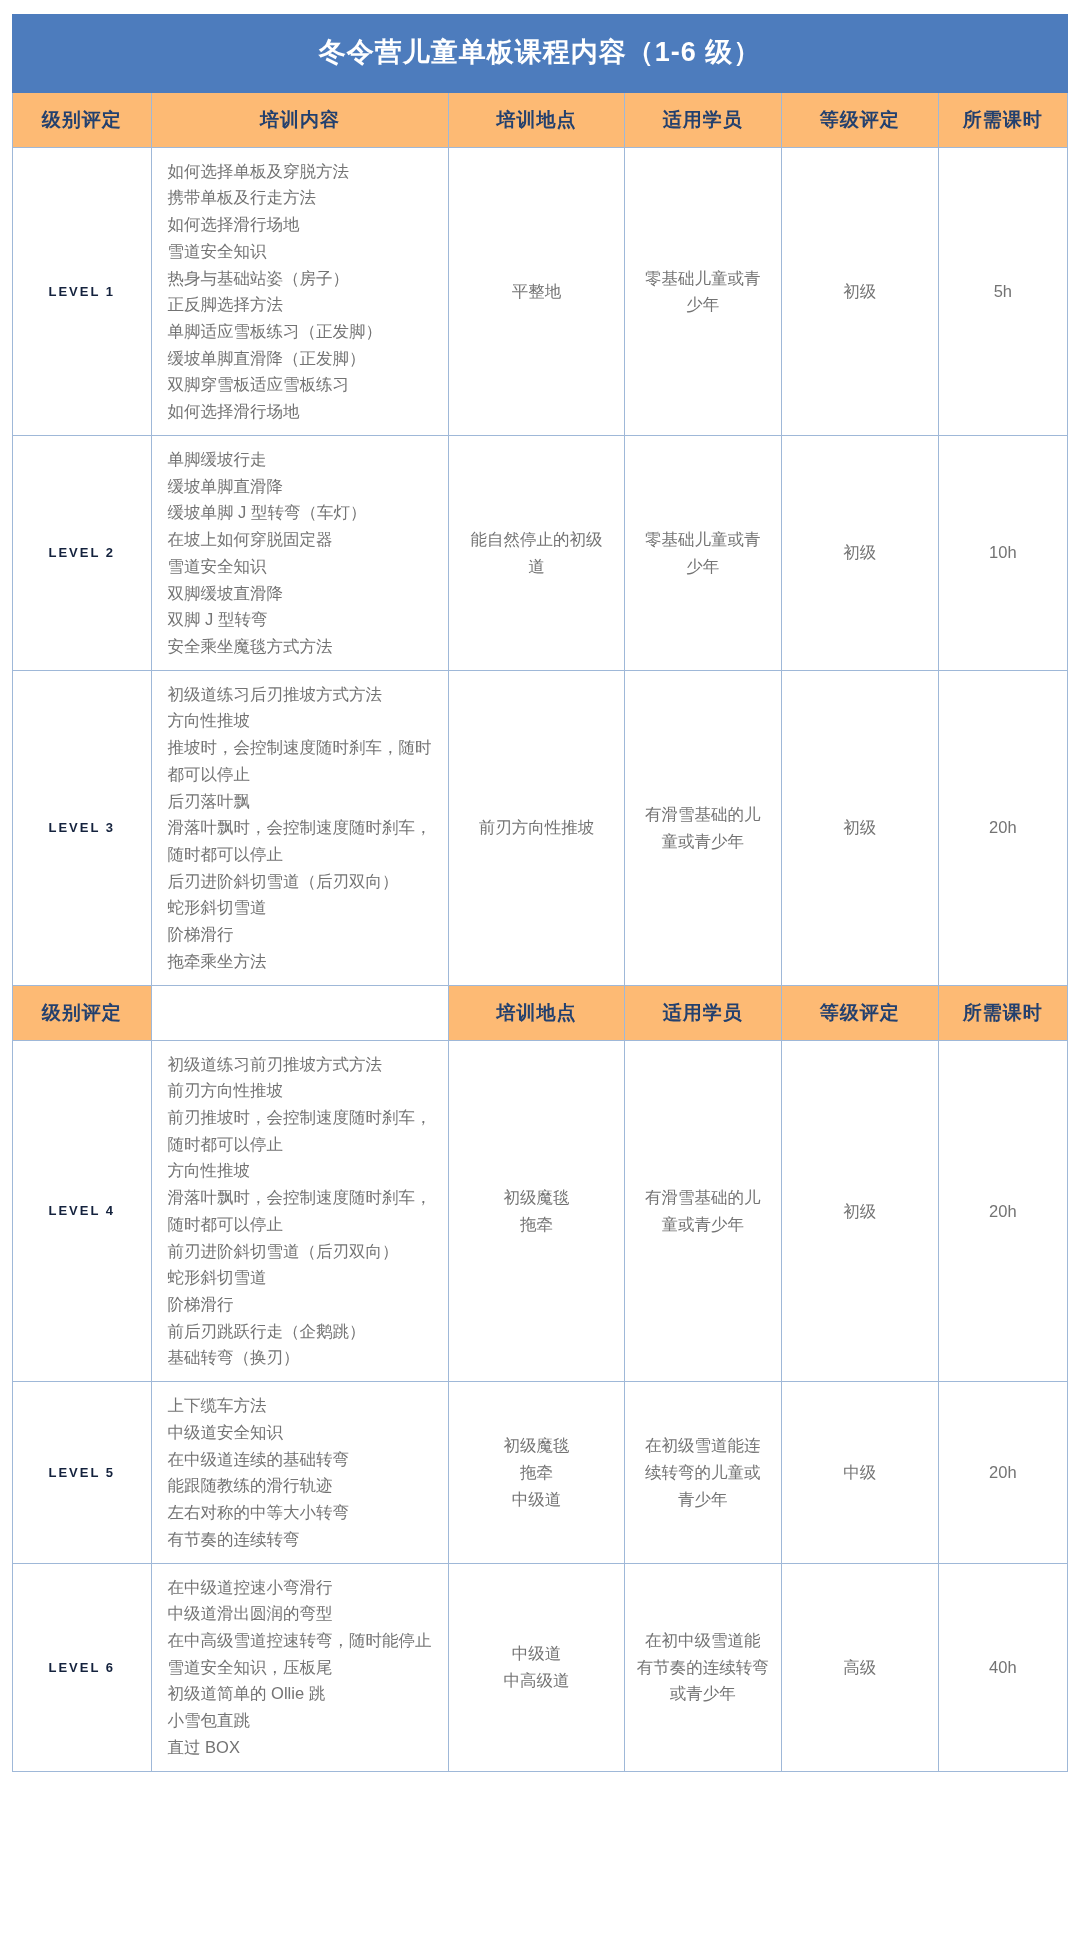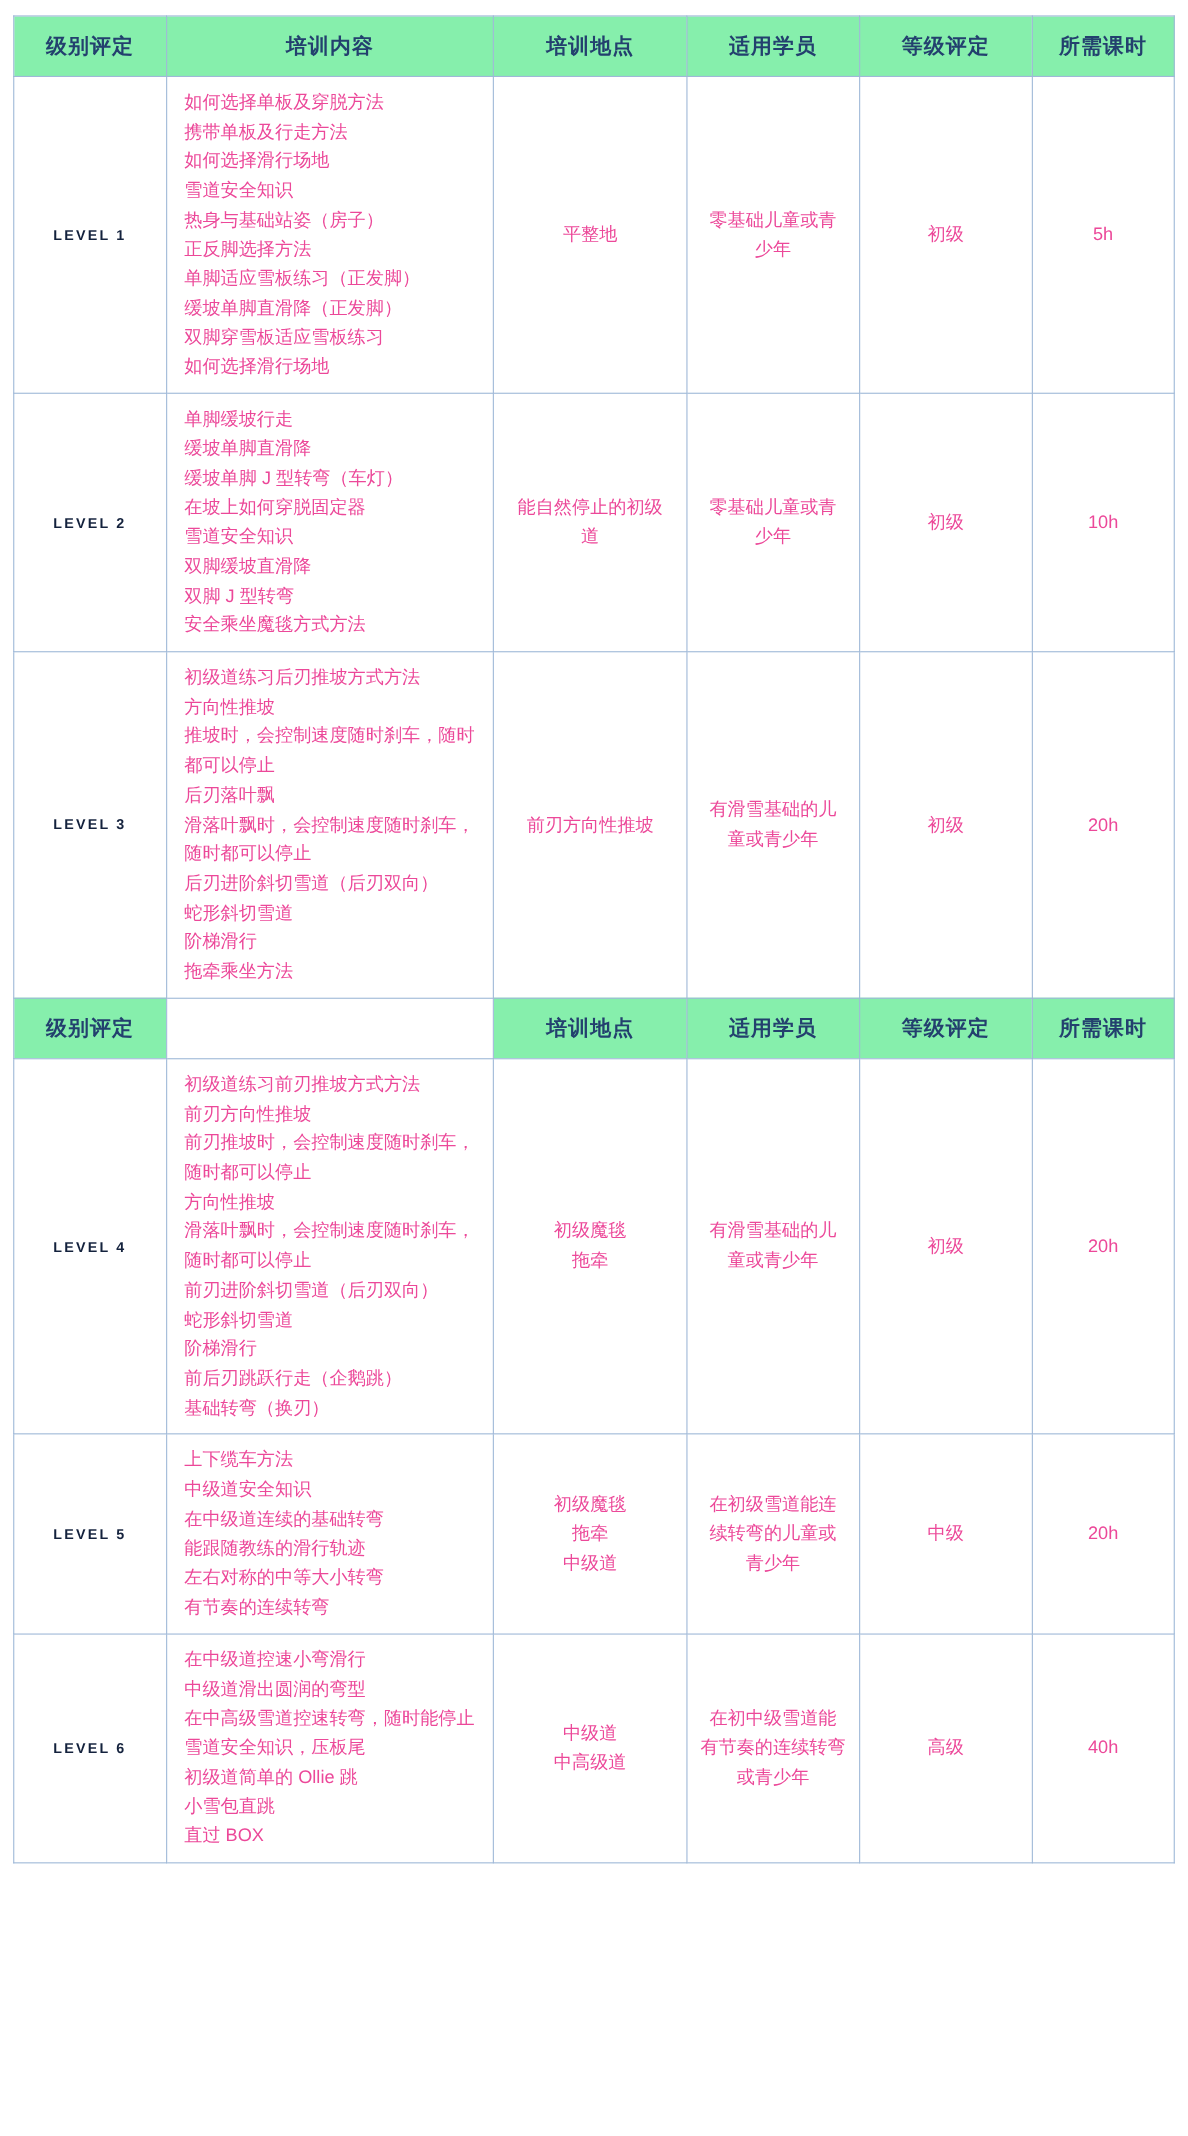--- a/index.html
+++ b/index.html
@@ -27,38 +27,38 @@
     background: #4d7cbd;
     color: #ffffff;
     text-align: center;
     font-size: 27px;
     font-weight: bold;
     letter-spacing: 1px;
     padding: 16px 0 17px 0;
     border: 1px solid #4d7cbd;
   }
   .head-row th {
-    background: #86efac;
+    background: #fdba74;
     color: #23406e;
     font-size: 19px;
     font-weight: bold;
     text-align: center;
     padding: 14px 2px 14px 2px;
     border: 1px solid #9fb8d8;
     letter-spacing: 1px;
   }
   .head-row th.blank-cell {
     background: #ffffff;
     border-left: 1px solid #9fb8d8;
     border-right: 1px solid #9fb8d8;
   }
   td {
     border: 1px solid #9fb8d8;
     font-size: 16.5px;
-    color: #ec4899;
+    color: #737373;
     vertical-align: middle;
     padding: 10px 8px;
     line-height: 1.62;
   }
   td.level {
     text-align: center;
     font-weight: bold;
     font-size: 13px;
     color: #14223d;
     letter-spacing: 2px;
@@ -87,20 +87,23 @@
     <colgroup>
       <col class="col-level">
       <col class="col-content">
       <col class="col-place">
       <col class="col-student">
       <col class="col-grade">
       <col class="col-hours">
     </colgroup>
 
     <tbody>
+        <tr class="title-row">
+      <td colspan="6">冬令营儿童单板课程内容（1-6 级）</td>
+    </tr>
 
     <tr class="head-row">
       <th>级别评定</th>
       <th>培训内容</th>
       <th>培训地点</th>
       <th>适用学员</th>
       <th>等级评定</th>
       <th>所需课时</th>
     </tr>
 

